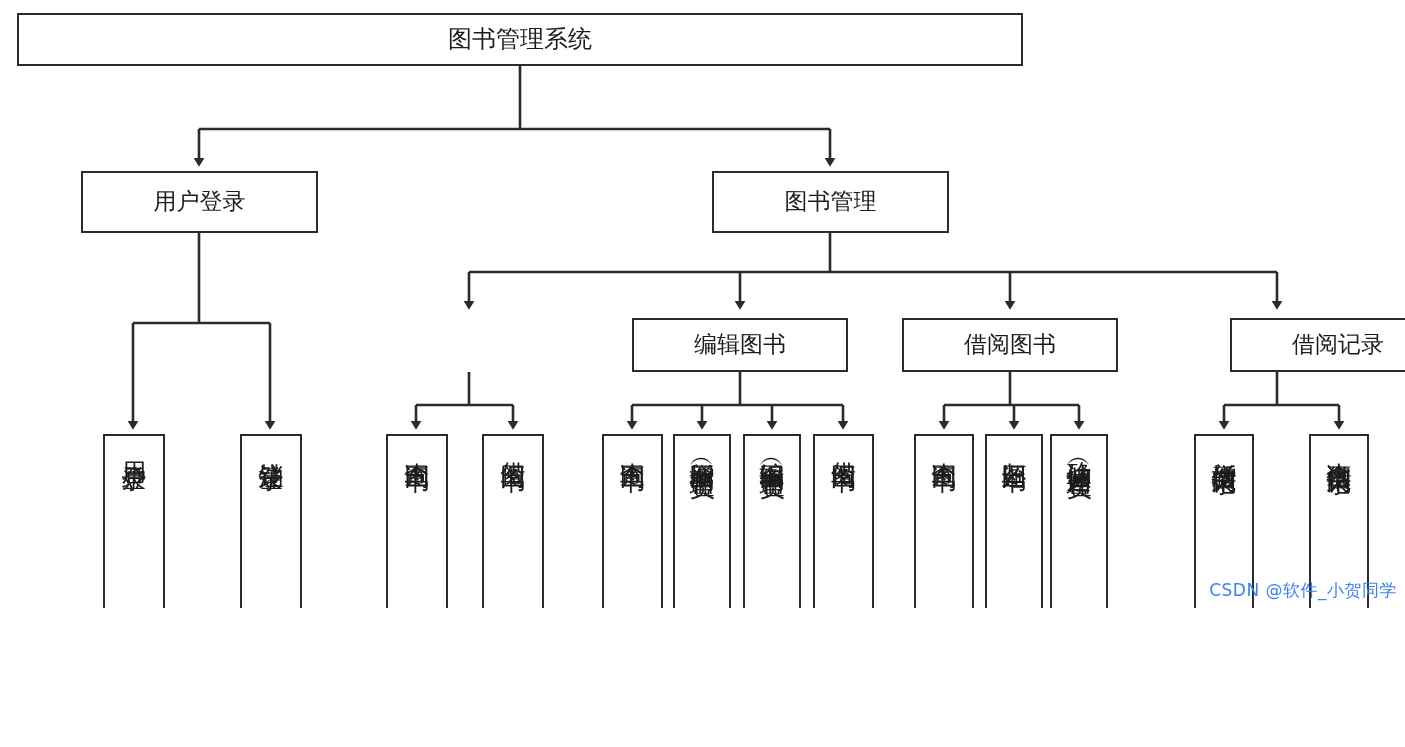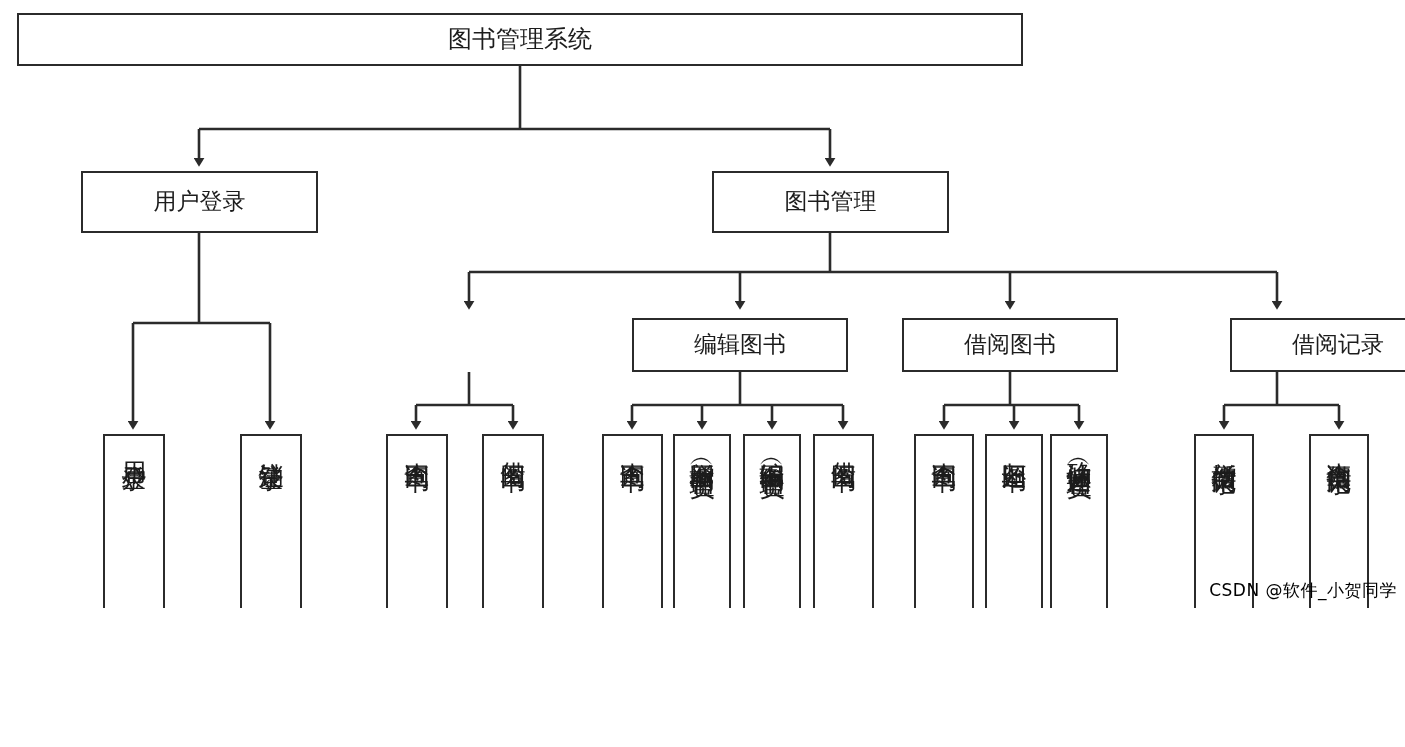--- a/index.html
+++ b/index.html
@@ -57,21 +57,21 @@
     font-size: 25px;
     letter-spacing: 2px;
     line-height: 1;
     white-space: nowrap;
   }
   #watermark {
     position: absolute;
     right: 8px;
     bottom: 6px;
     font-size: 17px;
-    color: #000000;
+    color: #3b82f6;
     z-index: 6;
     white-space: nowrap;
     letter-spacing: 0.5px;
   }
 </style>
 </head>
 <body>
 
 <div id="canvas">
 

